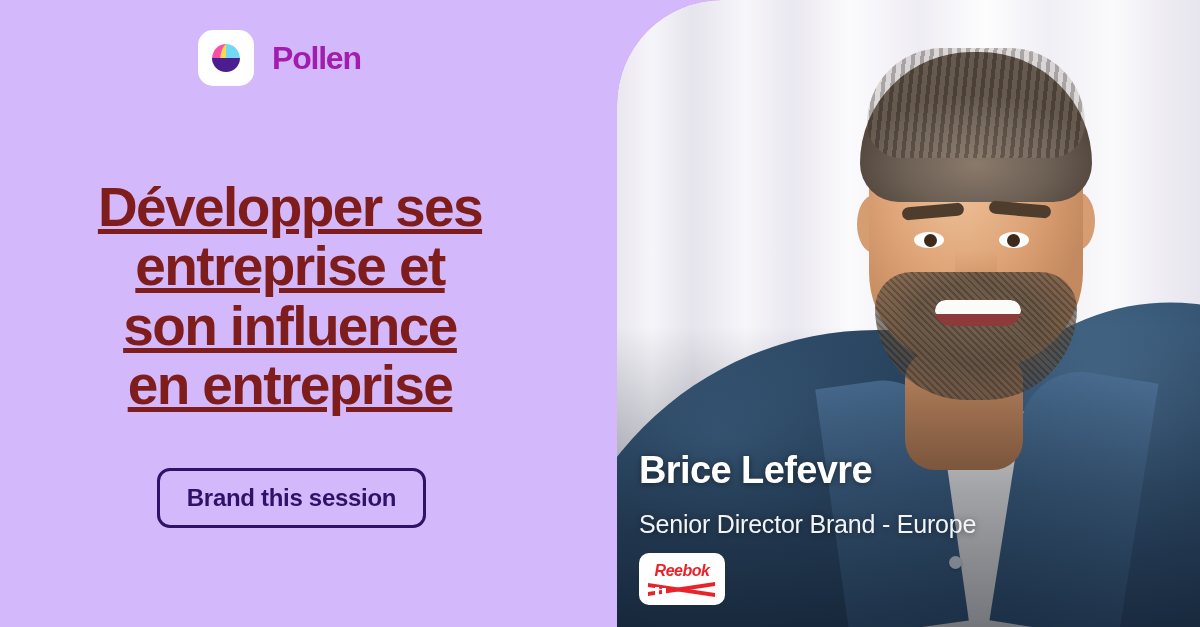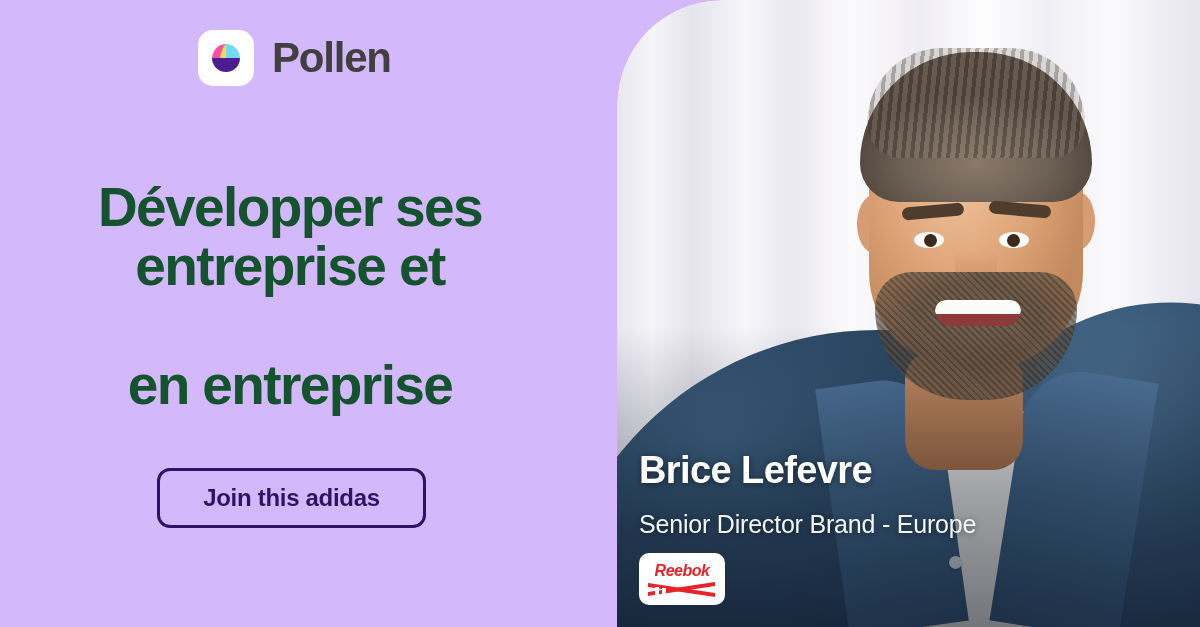--- a/index.html
+++ b/index.html
@@ -21,33 +21,34 @@
     position:absolute; left:198px; top:30px;
     display:flex; align-items:center; gap:18px;
   }
   #logo-mark{
     width:56px; height:56px; border-radius:15px; background:#ffffff;
     display:flex; align-items:center; justify-content:center;
     flex:none;
   }
   #logo-mark svg{ display:block; }
   #brand-wordmark{
-    font-size:42px; font-weight:bold; color:#404040;
+    font-size:32px; font-weight:bold; color:#a21caf;
     letter-spacing:-1.2px; line-height:1;
   }
 
   
   #headline{
     position:absolute; left:0; top:178px; width:580px;
     text-align:center;
-    color:#14532d;
+    color:#7f1d1d;
     font-size:55px;
     font-weight:bold;
     line-height:1.08;
     letter-spacing:-1.6px;
+    text-decoration:underline;
   }
 
   
   #cta-button{
     position:absolute; left:157px; top:468px;
     width:269px; height:60px;
     border:3px solid #31106a;
     border-radius:13px;
     background:transparent;
     color:#31106a;
@@ -236,25 +237,25 @@
 
         <path d="M4 18 L32 18 A14 14 0 0 1 4 18 Z" fill="#4b1d8f"></path>
       </svg>
     </div>
     <div id="brand-wordmark">Pollen</div>
   </div>
 
   <h1 id="headline">
     <span>Développer ses</span><br>
     <span>entreprise et</span><br>
-    <br>
+    <span>son influence</span><br>
     <span>en entreprise</span>
   </h1>
 
-  <button id="cta-button">Join this adidas</button>
+  <button id="cta-button">Brand this session</button>
 </div>
 
 <div id="photo-panel">
 
   <div id="photo-figure">
     <div class="curtain"></div>
 
     <div class="shoulders"></div>
     <div class="shoulder-right"></div>
     <div class="tshirt"></div>

